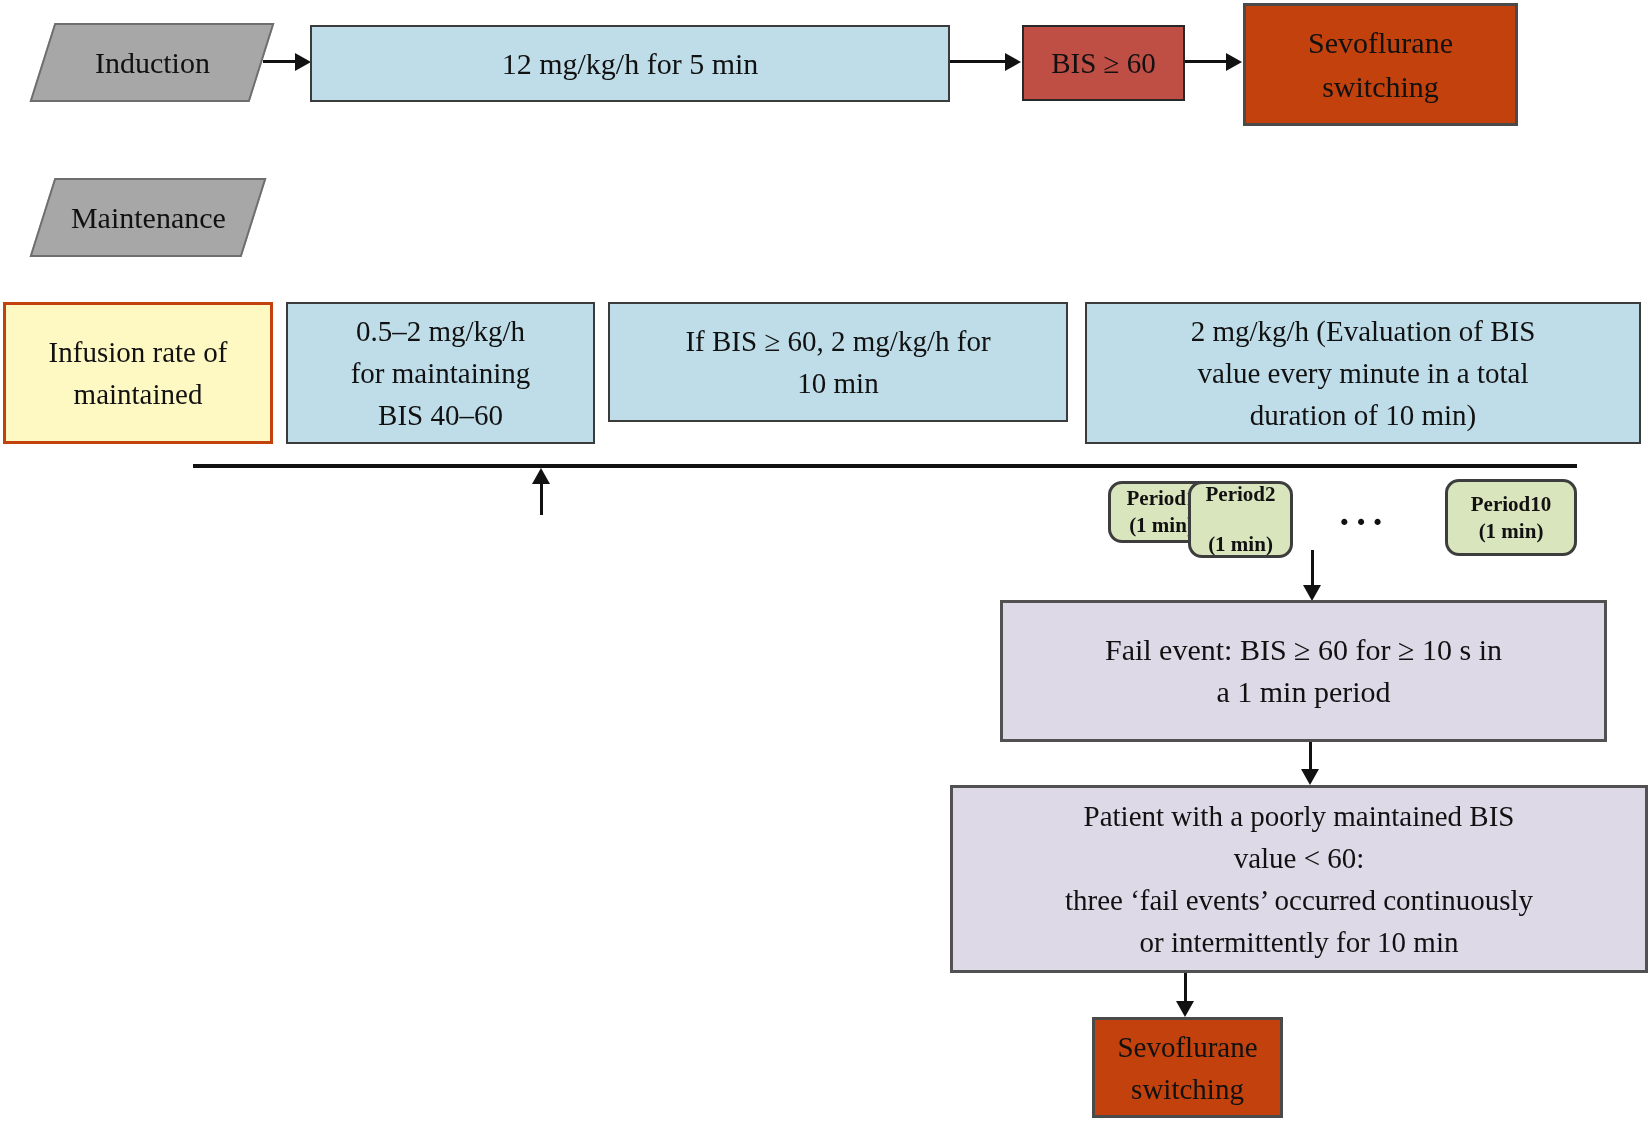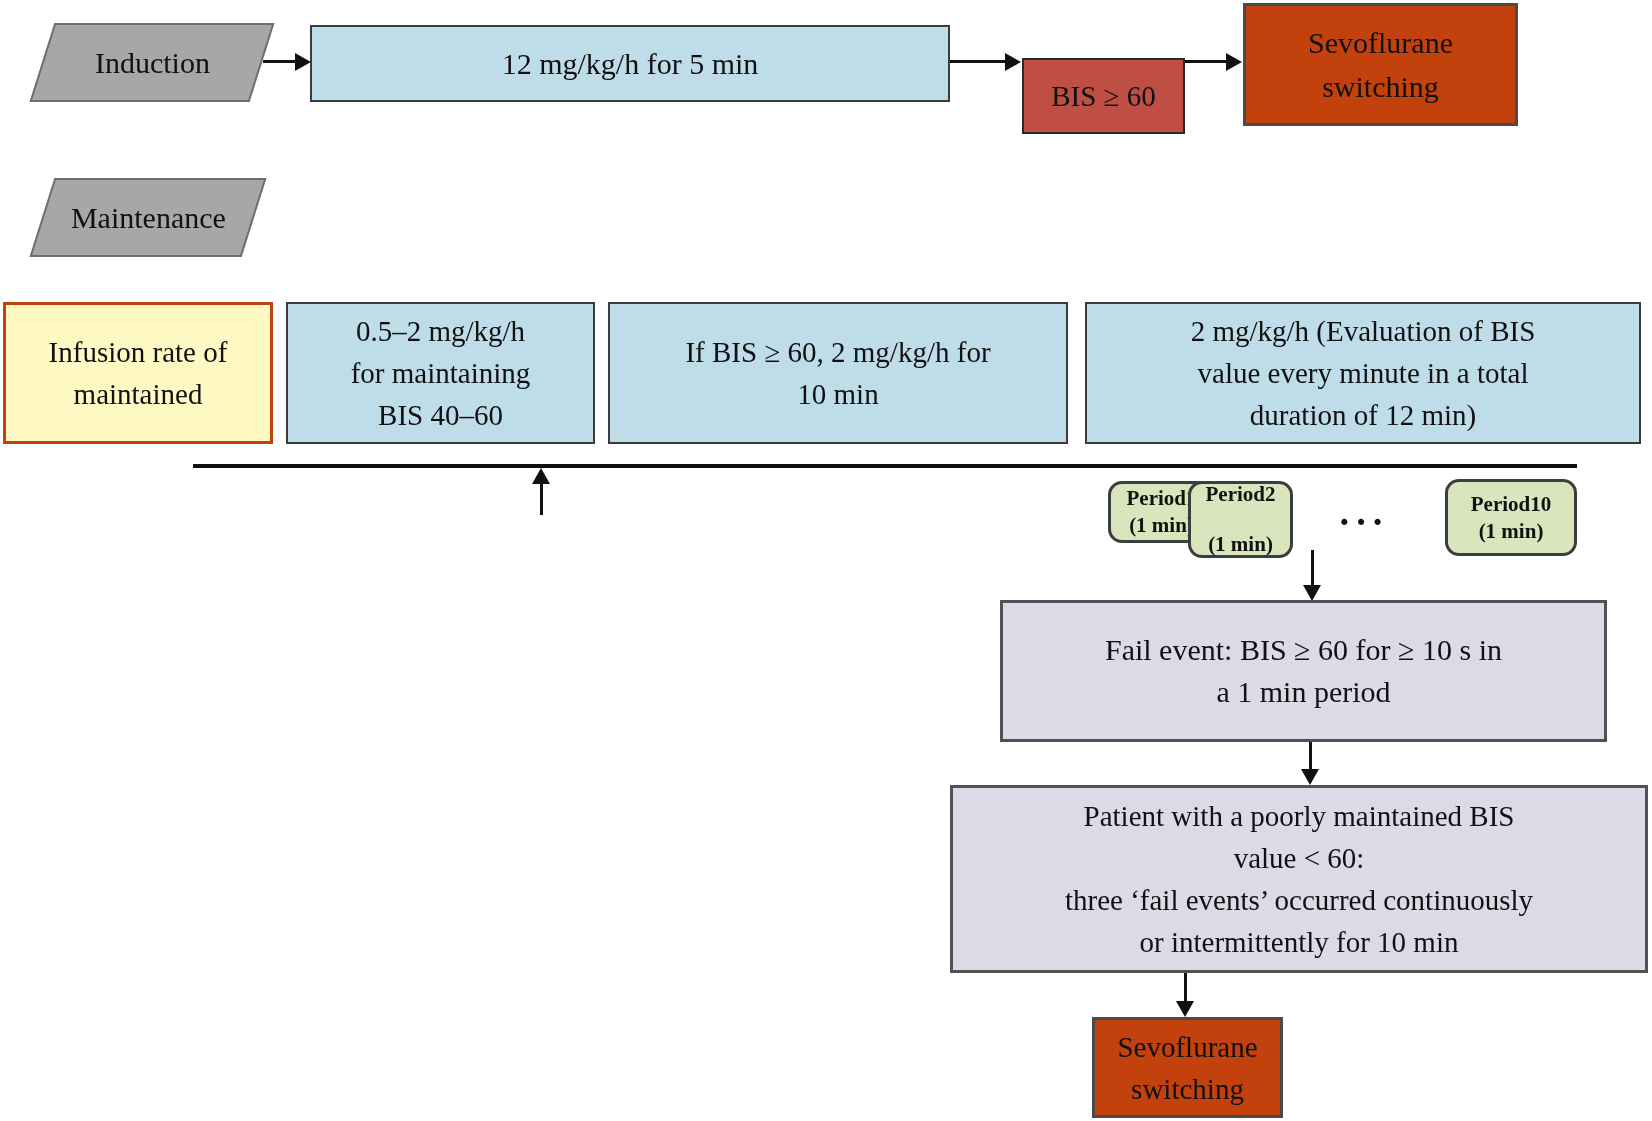--- a/index.html
+++ b/index.html
@@ -33,26 +33,26 @@
   
   .hline,.vline{position:absolute;background:#111;}
   .hline{height:3px;}
   .vline{width:3px;}
   .tri-right{position:absolute;width:0;height:0;border-top:9px solid transparent;border-bottom:9px solid transparent;border-left:16px solid #111;}
   .tri-up{position:absolute;width:0;height:0;border-left:9px solid transparent;border-right:9px solid transparent;border-bottom:16px solid #111;}
   .tri-down{position:absolute;width:0;height:0;border-left:9px solid transparent;border-right:9px solid transparent;border-top:16px solid #111;}
   
   #induction{left:42px;top:23px;width:220px;height:79px;}
   #blue1{left:310px;top:25px;width:640px;height:77px;}
-  #red1{left:1022px;top:25px;width:163px;height:76px;margin-top:33px;}
+  #red1{left:1022px;top:25px;width:163px;height:76px;}
   #orange1{left:1243px;top:3px;width:275px;height:123px;}
   #maintenance{left:42px;top:178px;width:212px;height:79px;}
   #yellow1{left:3px;top:302px;width:270px;height:142px;}
   #blue2{left:286px;top:302px;width:309px;height:142px;}
-  #blue3{left:608px;top:302px;width:460px;height:142px;}
+  #blue3{left:608px;top:302px;width:460px;height:120px;}
   #blue4{left:1085px;top:302px;width:556px;height:142px;}
   #red2{left:457px;top:515px;width:166px;height:78px;}
   #period1{left:1080px;top:481px;width:107px;height:62px;margin-left:28px;}
   #period2{left:1188px;top:481px;width:105px;height:77px;gap:23px;}
   #dots{left:1338px;top:500px;width:70px;}
   #period10{left:1445px;top:479px;width:132px;height:77px;}
   #purple1{left:1000px;top:600px;width:607px;height:142px;}
   #purple2{left:950px;top:785px;width:698px;height:188px;}
   #orange2{left:1092px;top:1017px;width:191px;height:101px;}
 </style>
@@ -103,21 +103,21 @@
   </div>
 
   <div class="node blue t29 lh42" id="blue3">
     <div class="line">If BIS ≥ 60, 2 mg/kg/h for</div>
     <div class="line">10 min</div>
   </div>
 
   <div class="node blue t29 lh42" id="blue4">
     <div class="line">2 mg/kg/h (Evaluation of BIS</div>
     <div class="line">value every minute in a total</div>
-    <div class="line">duration of 12 min)</div>
+    <div class="line">duration of 10 min)</div>
   </div>
 
   <div class="hline" style="left:193px;top:464px;width:1384px;height:4px;"></div>
 
   <div class="tri-up" style="left:532px;top:468px;"></div>
   <div class="vline" style="left:540px;top:481px;height:34px;"></div>
 
   <div class="node green" id="period1">
     <div class="pname">Period1</div>
     <div class="pdur">(1 min)</div>

